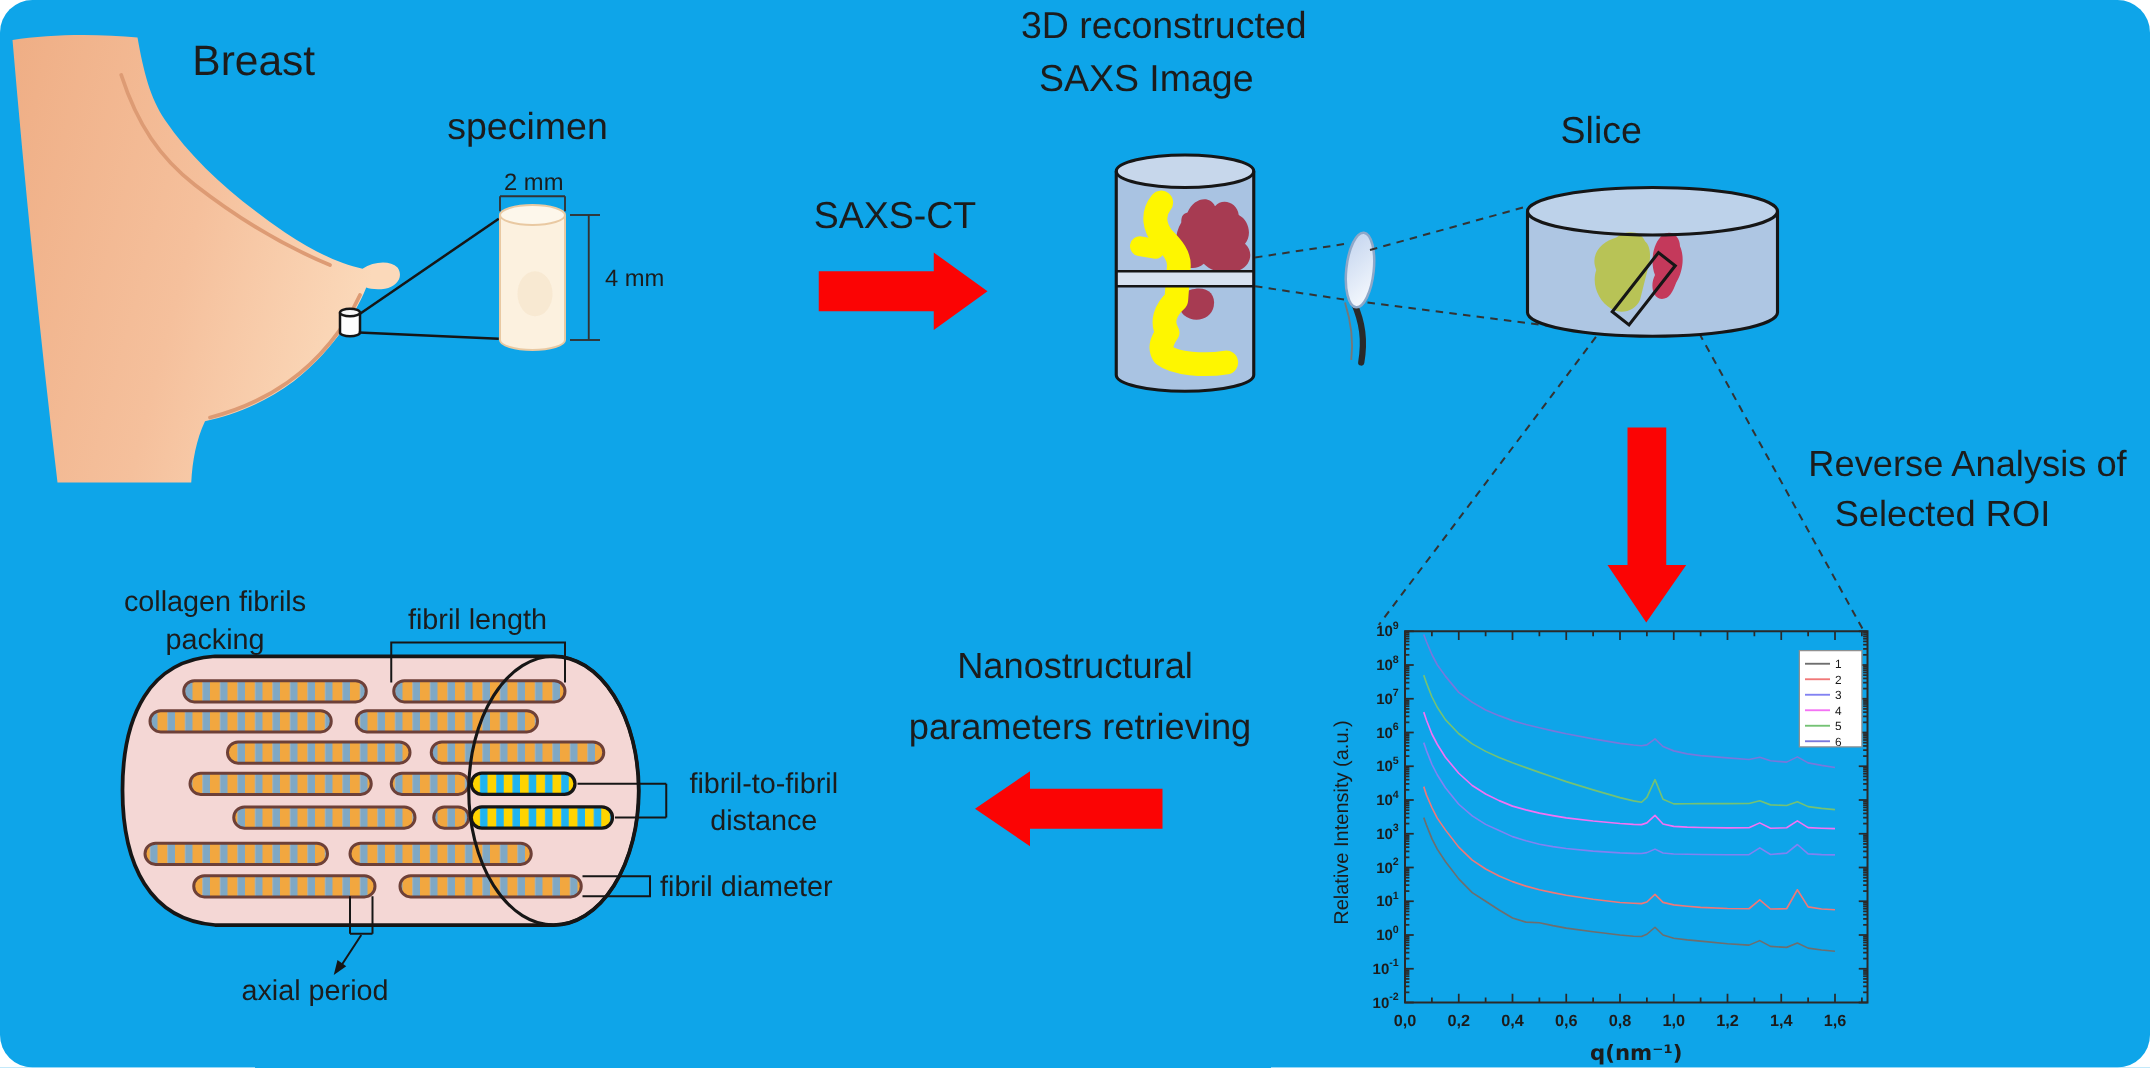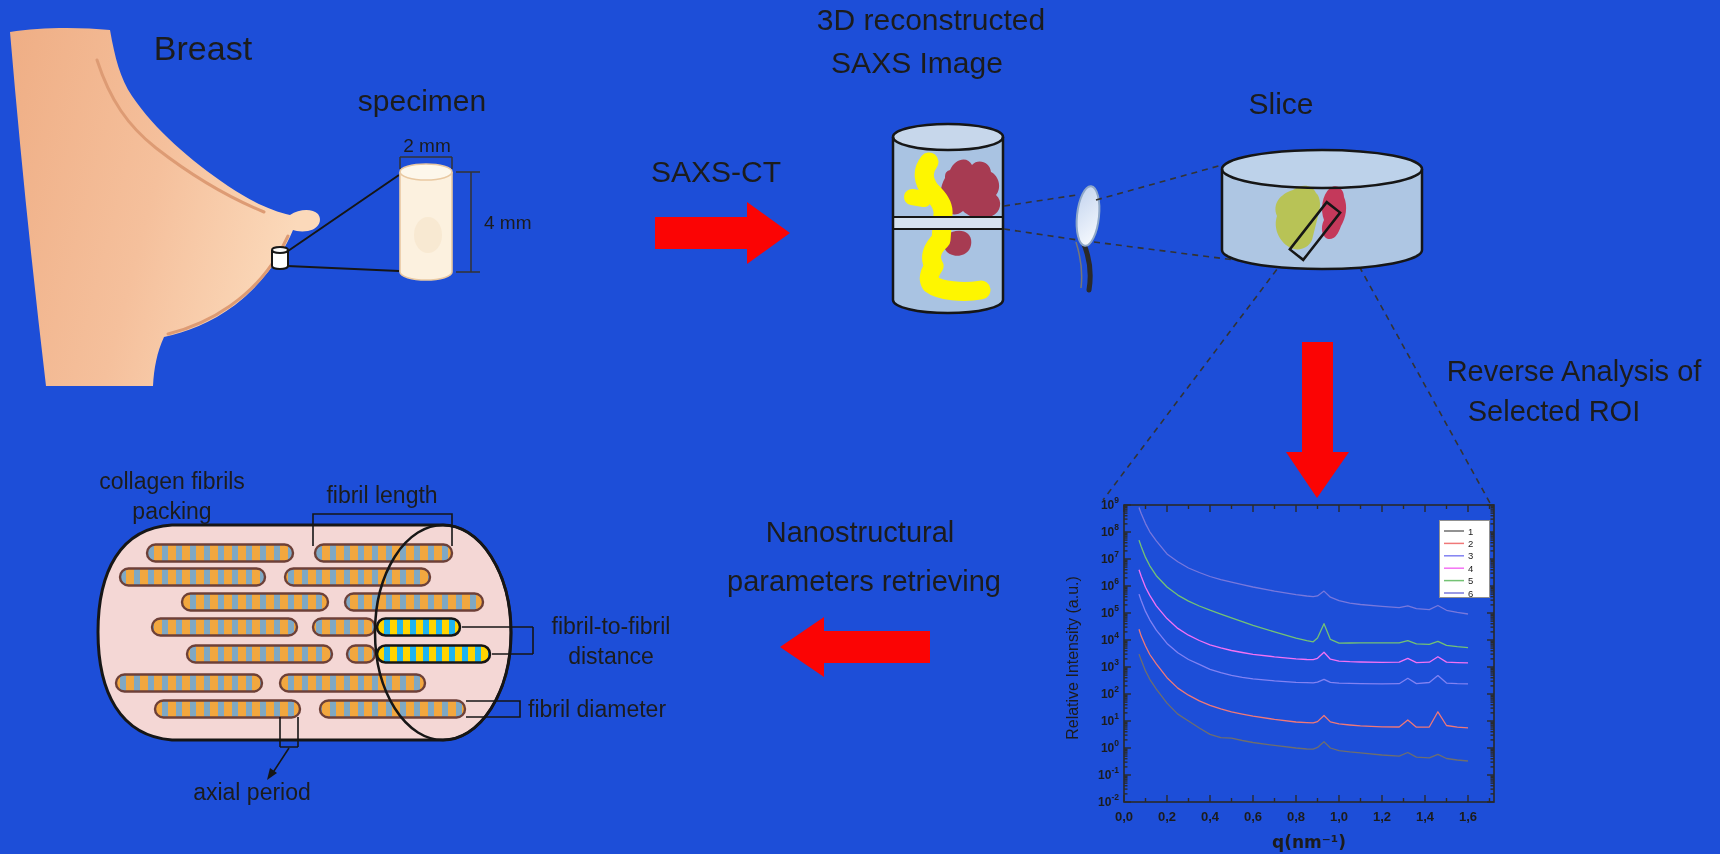--- a/index.html
+++ b/index.html
@@ -1,17 +1,17 @@
 <!DOCTYPE html>
 <html><head>
 <meta charset="utf-8">
 <style>
   html,body{margin:0;padding:0;background:#ffffff;}
-  .stage{position:relative;width:1720px;height:854px;background:#1d4ed8;overflow:hidden;
-         font-family:"Liberation Sans",sans-serif;}
+  .stage{position:relative;width:1720px;height:854px;background:#0ea5e9;overflow:hidden;
+         font-family:"Liberation Sans",sans-serif;border-radius:26px;}
   svg{position:absolute;inset:0;}
   text{fill:#1c1c1c;font-family:"Liberation Sans",sans-serif;}
   .big{font-size:30px;}
   .med{font-size:29px;}
   .small{font-size:23px;}
   .dim{font-size:19px;}
   .mid{text-anchor:middle;}
 </style>
 </head>
 <body>

